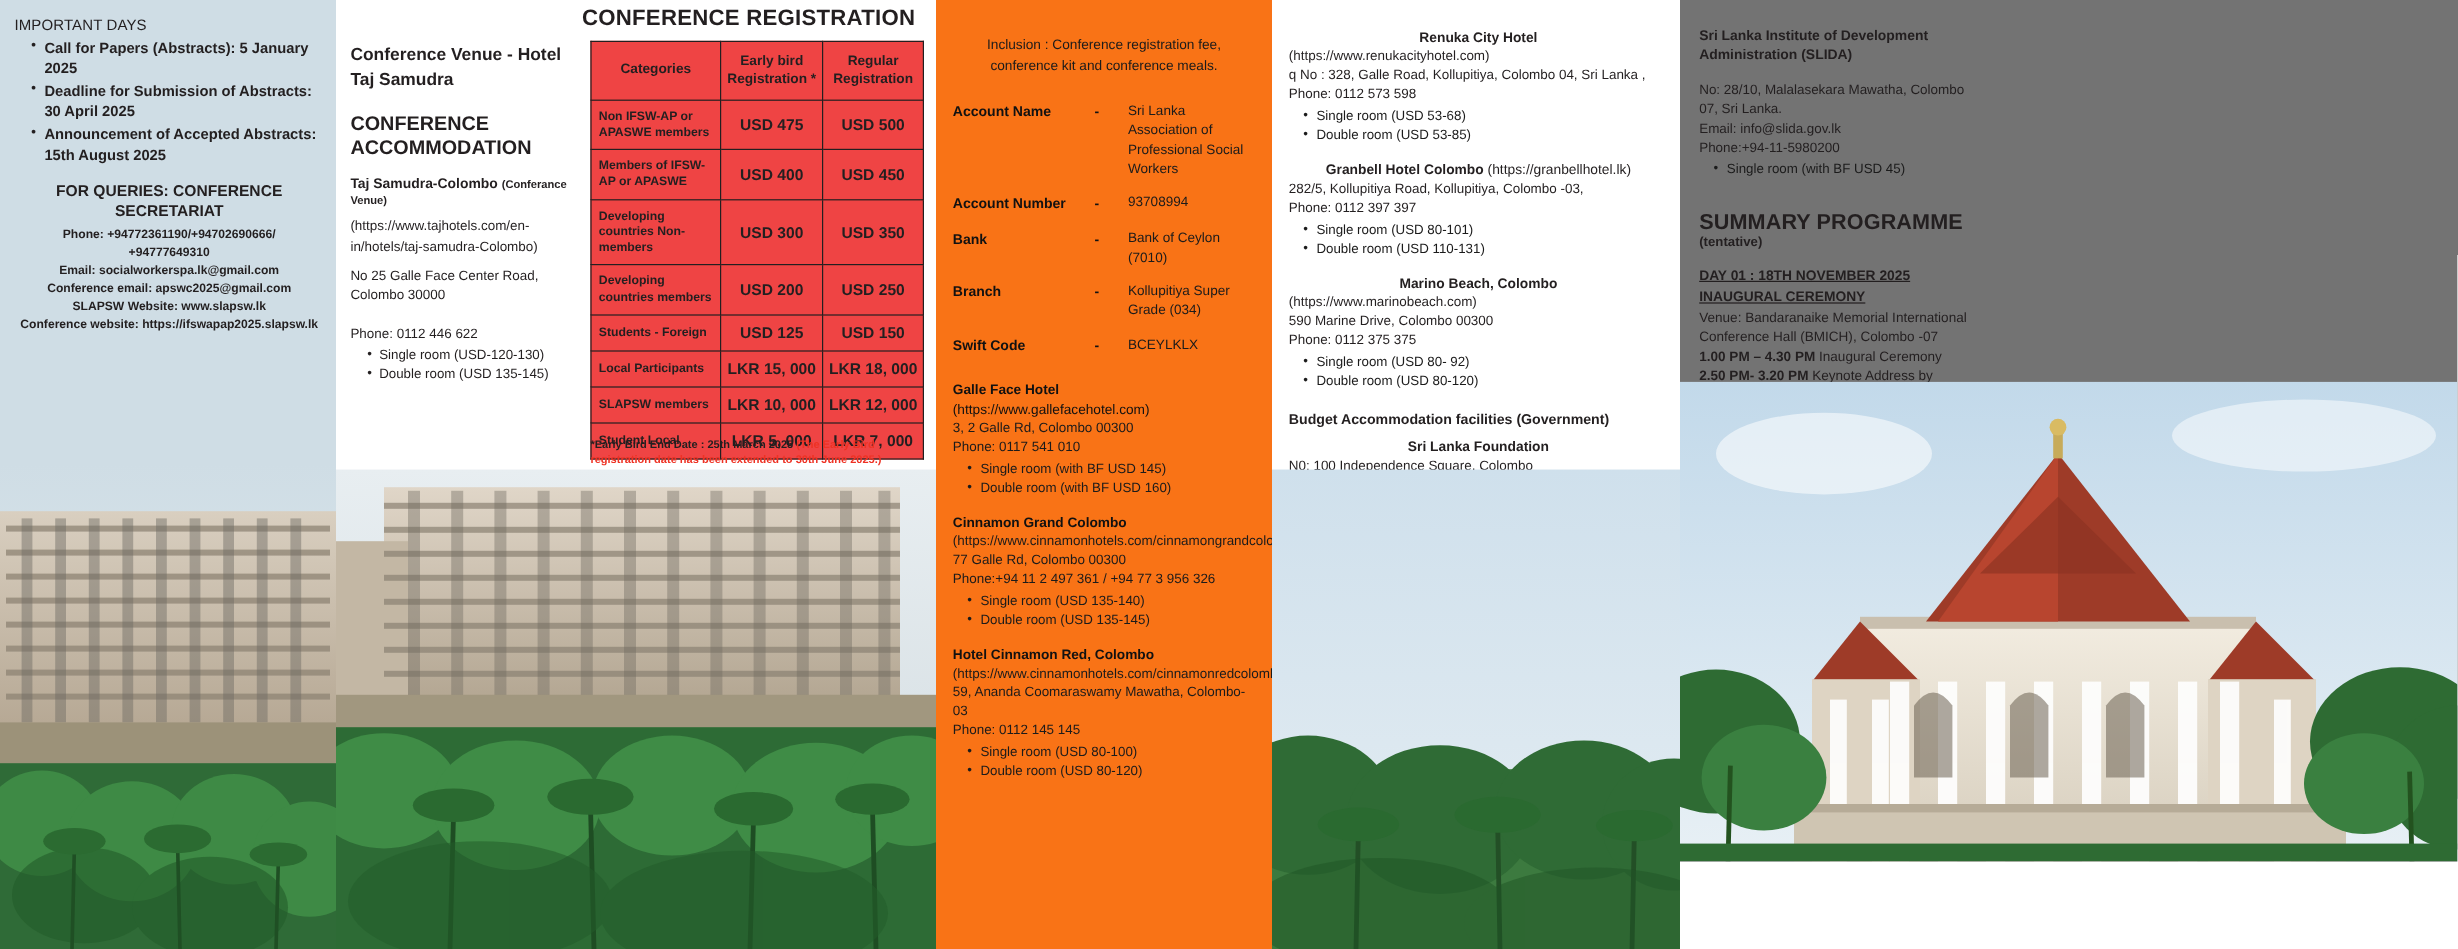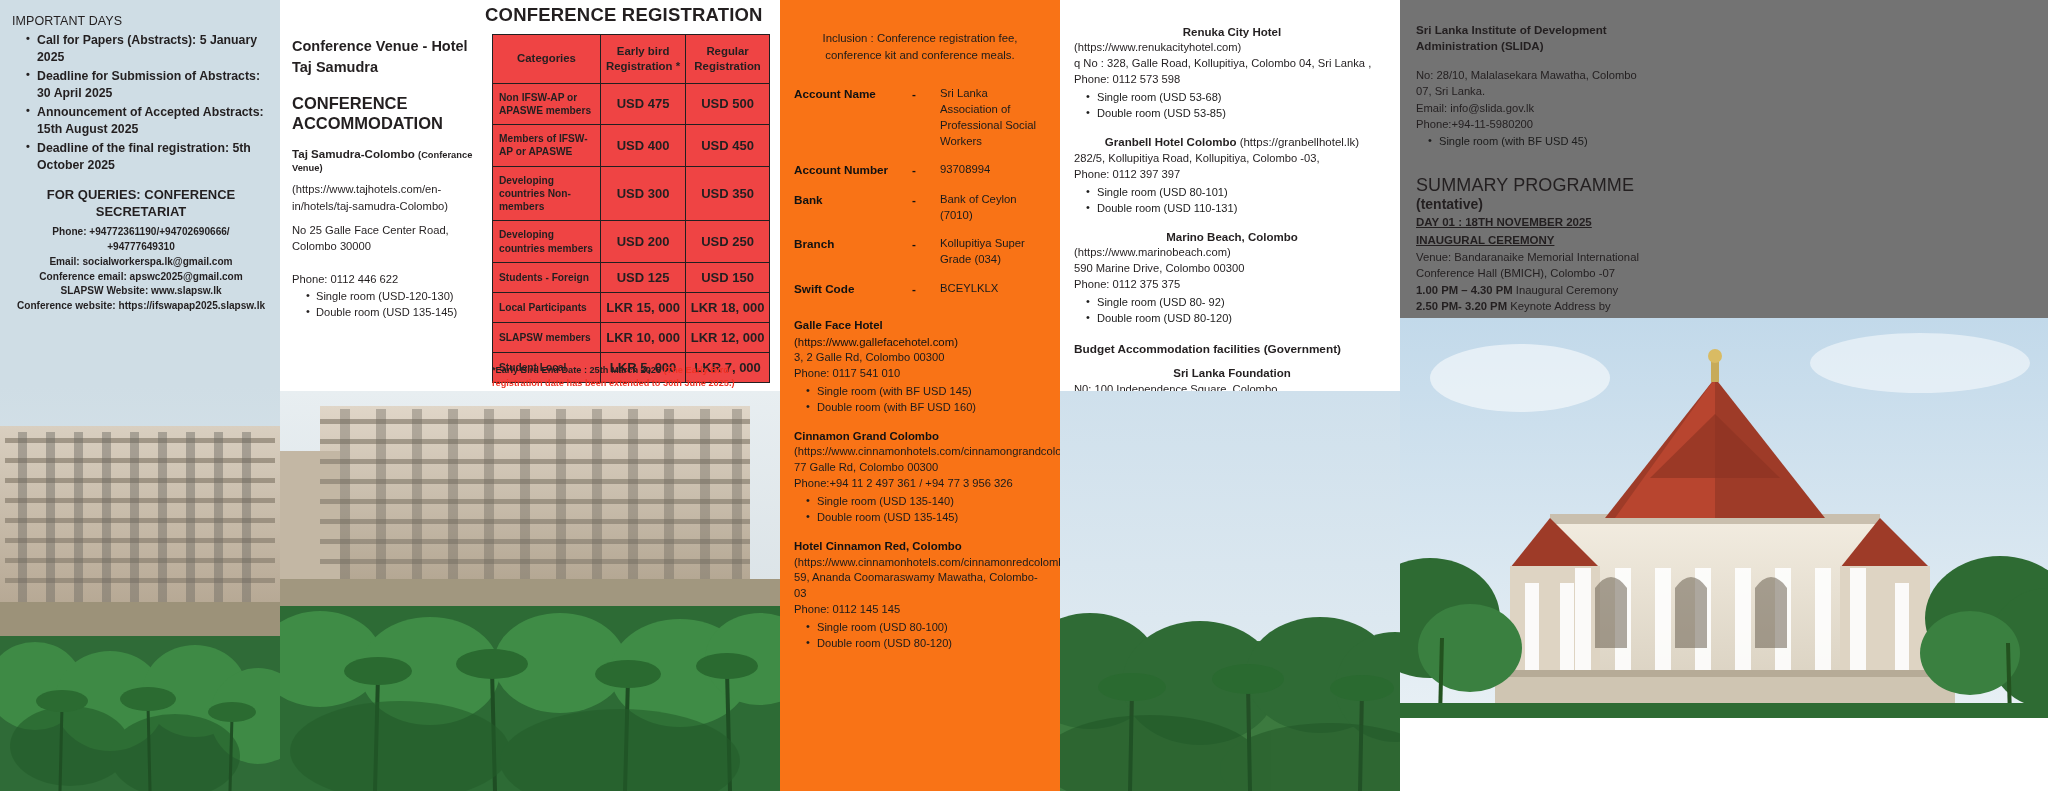--- a/index.html
+++ b/index.html
@@ -156,24 +156,24 @@
     width: 648px; height: 718px; background: #737373;
     flex: 0 0 648px; padding: 22px 14px 0 16px; position: relative;
   }
   .p5-col { width: 226px; }
   .slida-head {
     font-size: 11.6px; font-weight: bold; color: #231f20; line-height: 1.42;
     margin-bottom: 12px;
   }
   .p5-line { font-size: 11.2px; color: #231f20; line-height: 1.46; }
   .summary-title {
-    font-size: 18px; font-weight: normal; color: #231f20;
+    font-size: 18px; font-weight: bold; color: #231f20;
     margin-top: 26px; letter-spacing: .1px;
   }
-  .summary-sub { font-size: 14px; font-weight: bold; color: #231f20; margin-bottom: 2px; }
+  .summary-sub { font-size: 11px; font-weight: bold; color: #231f20; margin-bottom: 14px; }
   .day-head {
     font-size: 11.5px; font-weight: bold; color: #231f20;
     text-decoration: underline; line-height: 1.5;
   }
   .prog-line { font-size: 11.3px; color: #231f20; line-height: 1.46; }
   .prog-line b { font-weight: bold; }
   .p5-photo {
     position: absolute; left: 0; bottom: 0; width: 648px; height: 400px; overflow: hidden;
   }
   svg { display: block; }
@@ -183,21 +183,20 @@
 
 <div class="page">
 
   <div class="panel1">
     <div class="p1-text">
       <div class="p1-title">IMPORTANT DAYS</div>
       <ul class="days">
         <li><span>Call for Papers (Abstracts): 5 January 2025</span></li>
         <li><span>Deadline for Submission of Abstracts: 30  April 2025</span></li>
         <li><span>Announcement of Accepted Abstracts: 15th August 2025</span></li>
-        <li><span>Deadline of the final registration: 5th October 2025</span></li>
       </ul>
       <div class="sec-head">FOR QUERIES: CONFERENCE SECRETARIAT</div>
       <div class="p1-contact">
         <div>Phone: +94772361190/+94702690666/</div>
         <div>+94777649310</div>
         <div>Email: socialworkerspa.lk@gmail.com</div>
         <div>Conference email: apswc2025@gmail.com</div>
         <div>SLAPSW Website: www.slapsw.lk</div>
         <div>Conference website: https://ifswapap2025.slapsw.lk</div>
       </div>

